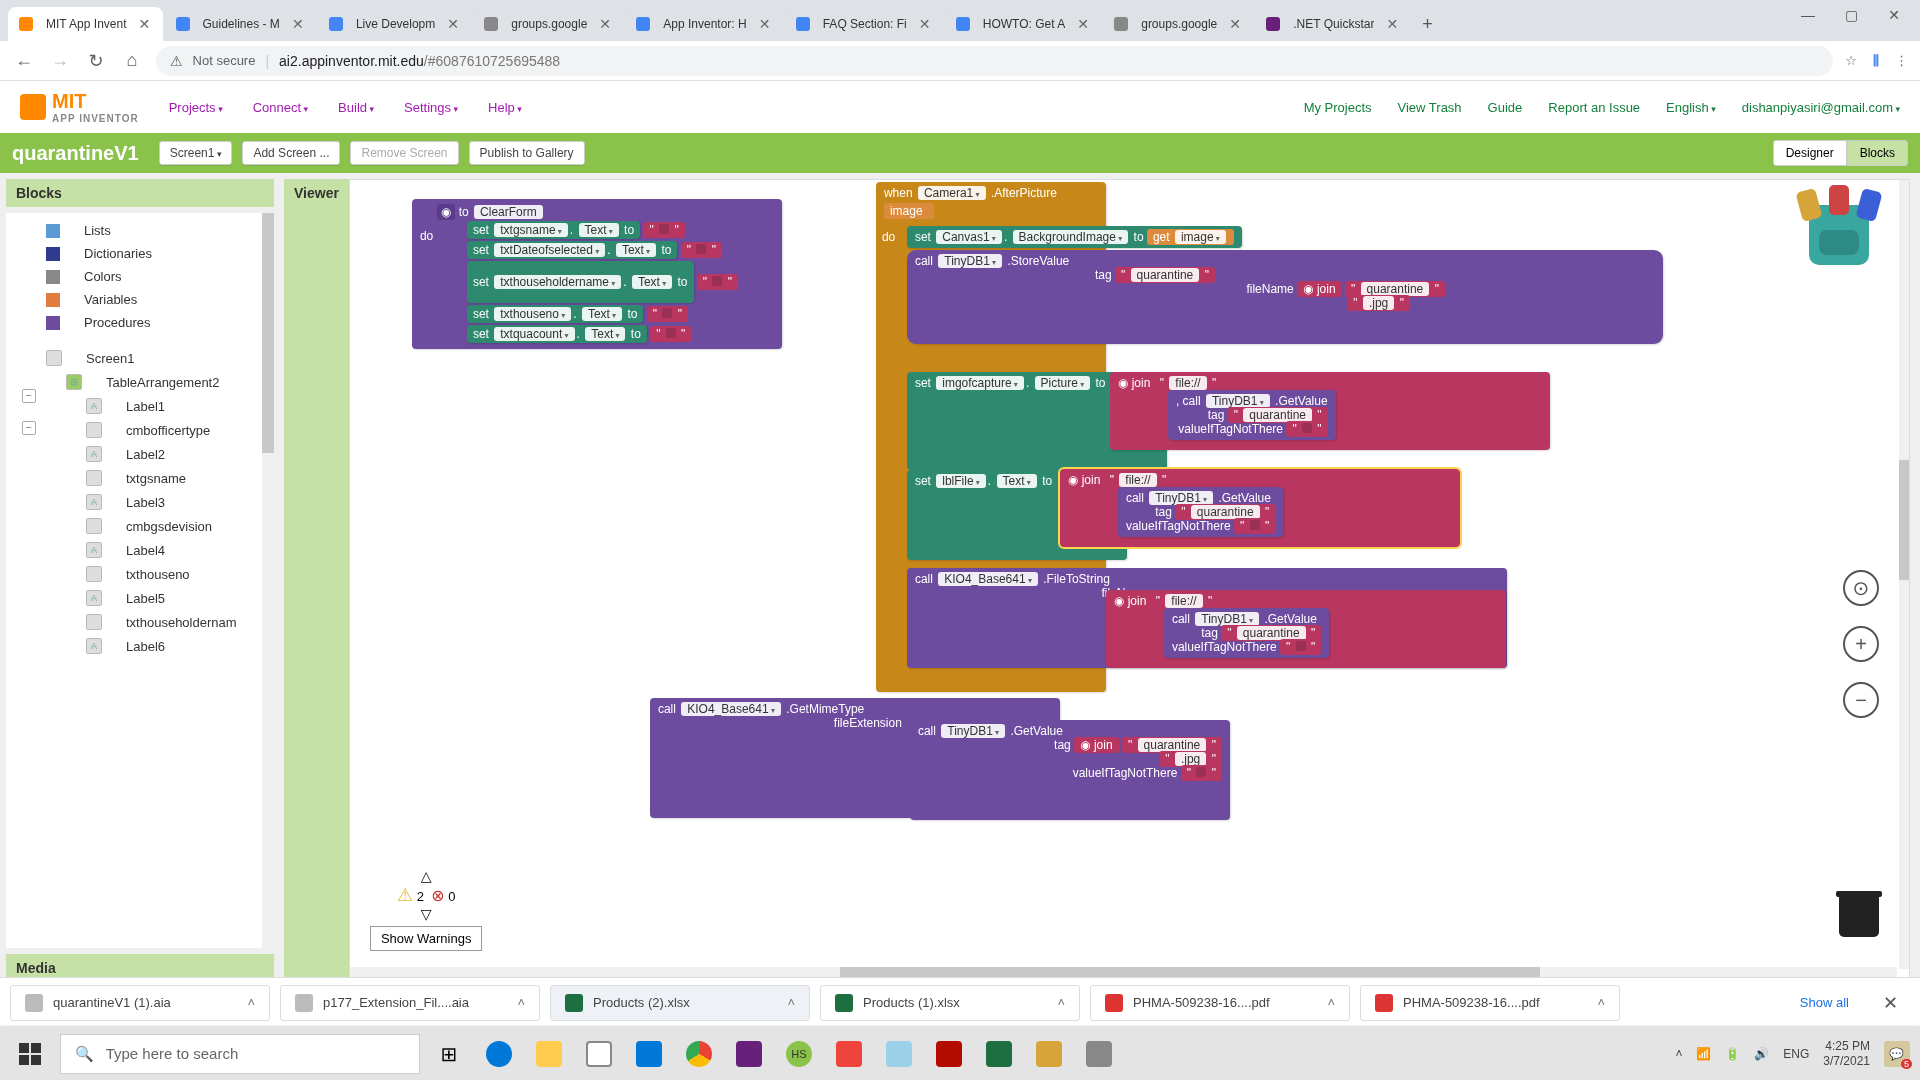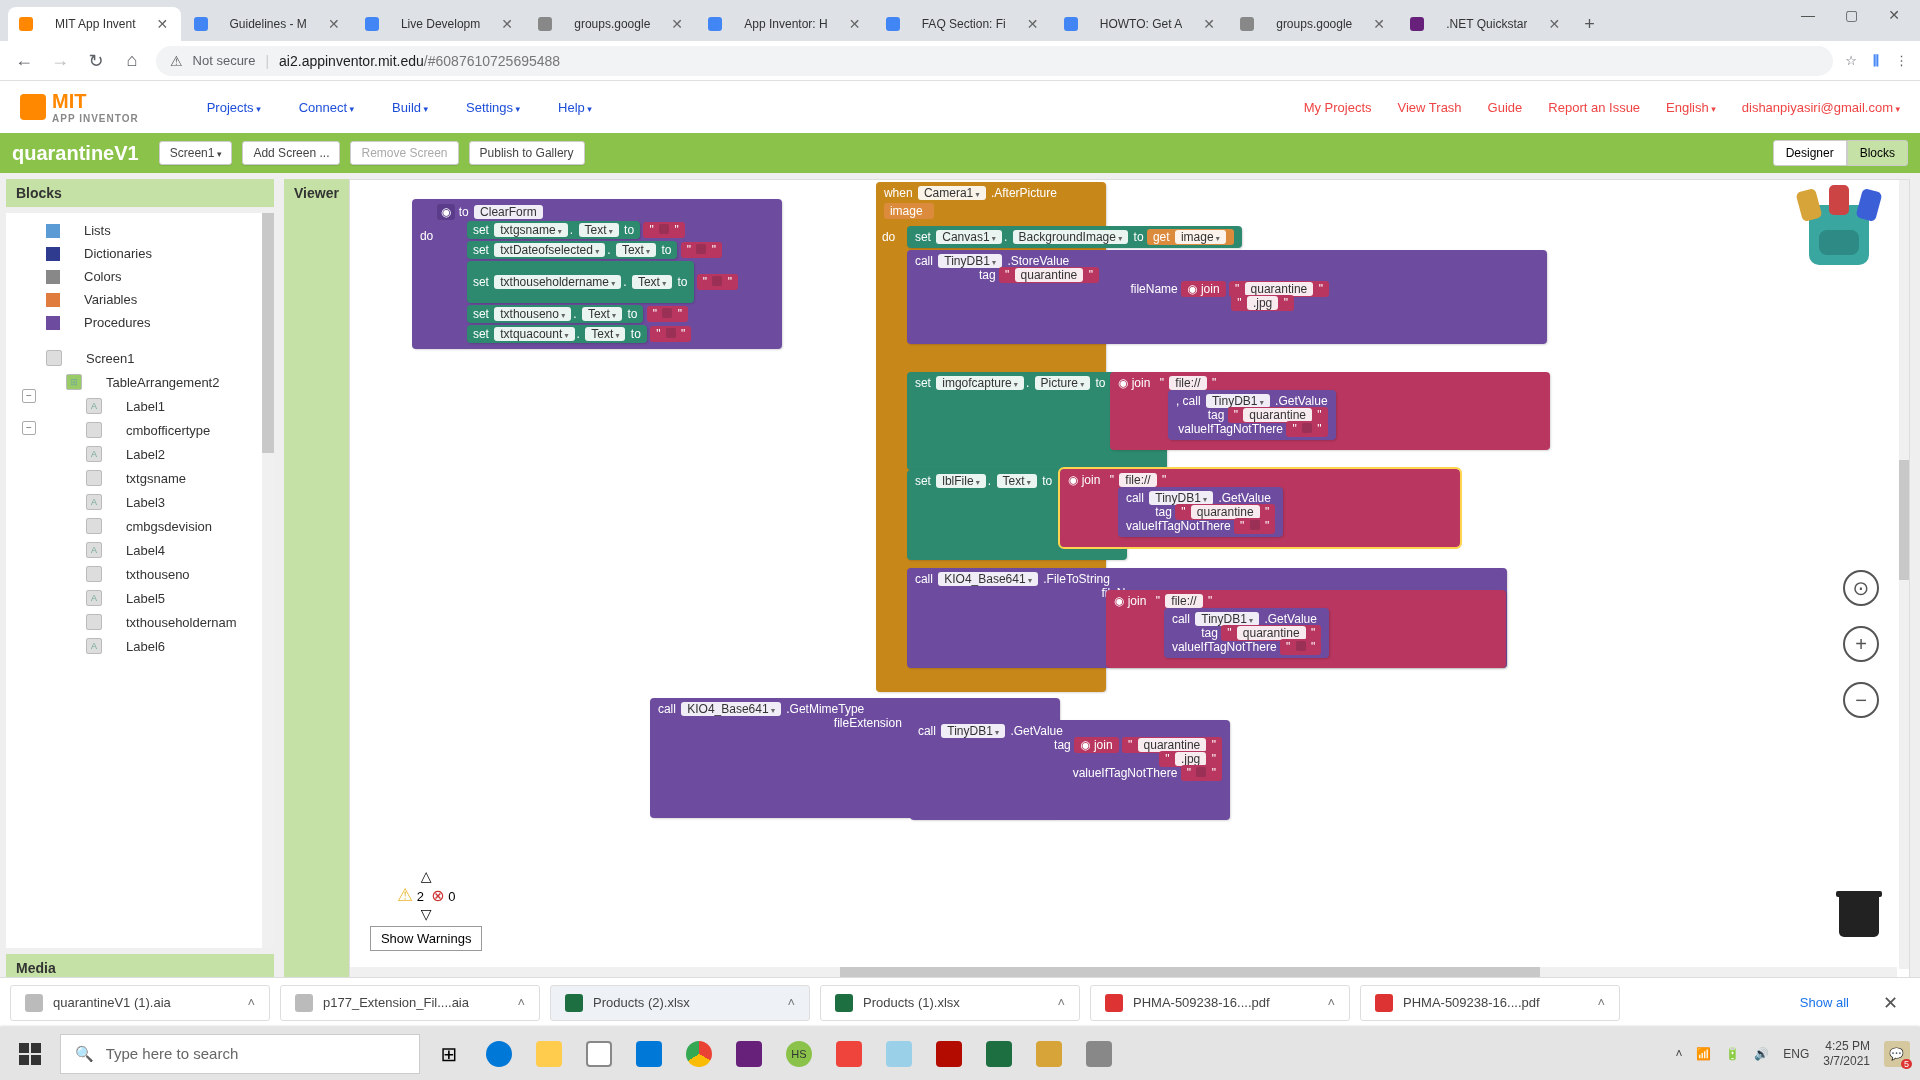--- a/index.html
+++ b/index.html
@@ -4,21 +4,21 @@
 <style>
 * { margin:0; padding:0; box-sizing:border-box; font-family:"Segoe UI",Arial,sans-serif; }
 body { width:1920px; height:1080px; background:#fff; overflow:hidden; font-size:13px; }
 
 
 .win-controls { position:absolute; top:0; right:0; height:30px; display:flex; align-items:center; gap:30px; padding:0 20px; }
 .win-controls span { color:#555; font-size:14px; }
 
 
 .tabs-bar { height:41px; background:#dee1e6; display:flex; align-items:flex-end; padding-left:8px; }
-.tab { height:34px; background:#fff; border-radius:8px 8px 0 0; display:flex; align-items:center; padding:0 10px; min-width:140px; max-width:185px; gap:21px; font-size:12px; color:#333; margin-right:2px; white-space:nowrap; overflow:hidden; }
+.tab { height:34px; background:#fff; border-radius:8px 8px 0 0; display:flex; align-items:center; padding:0 10px; min-width:140px; max-width:185px; gap:12px; font-size:12px; color:#333; margin-right:2px; white-space:nowrap; overflow:hidden; }
 .tab.inactive { background:#dee1e6; }
 .tab .favicon { width:16px; height:16px; flex-shrink:0; display:flex; align-items:center; justify-content:center; font-size:11px; }
 .tab .label { flex:1; overflow:hidden; text-overflow:ellipsis; }
 .tab .close { width:14px; color:#666; font-size:14px; flex-shrink:0; }
 .newtab { width:30px; display:flex; align-items:center; justify-content:center; color:#555; font-size:18px; height:34px;}
 
 
 .addr-bar { height:40px; display:flex; align-items:center; padding:0 12px; gap:12px; border-bottom:1px solid #e0e0e0;}
 .addr-bar .nav-icon { color:#5f6368; font-size:18px; width:24px; text-align:center;}
 .addr-bar .nav-icon.disabled { color:#bbb; }
@@ -28,24 +28,24 @@
 .omnibox .url .host { color:#202124; }
 .omnibox .url .path { color:#777; }
 .addr-right { display:flex; gap:16px; color:#5f6368; align-items:center;}
 
 
 .app-header { height:52px; background:#fff; display:flex; align-items:center; padding:0 20px; gap:30px; box-shadow:0 1px 2px rgba(0,0,0,0.1);}
 .logo { display:flex; align-items:center; gap:6px; font-weight:bold;}
 .logo .mit { color:#ff8800; font-weight:800; font-size:20px;}
 .logo .sub { color:#888; font-size:10px; letter-spacing:1px;}
 .logo .icon { width:26px; height:26px; background:#ff8800; border-radius:4px;}
-.menus { display:flex; gap:38px; color:#1d4ed8;margin-left:38px;}
+.menus { display:flex; gap:30px; color:#a21caf;}
 .menus .menu-item::after { content:" ▾"; font-size:9px;}
 .spacer { flex:1; }
-.right-links { display:flex; gap:26px; color:#ef4444; align-items:center;}
+.right-links { display:flex; gap:26px; color:#15803d; align-items:center;}
 .right-links .dd::after { content:" ▾"; font-size:9px;}
 
 
 .action-bar { height:40px; background:#8bc34a; display:flex; align-items:center; padding:0 12px; gap:10px;}
 .project-name { color:#fff; font-size:20px; font-weight:600; margin-right:10px;}
 .btn { background:#fff; border:1px solid #ccc; border-radius:3px; padding:4px 10px; font-size:12px; color:#444; box-shadow:0 1px 1px rgba(0,0,0,0.1);}
 .btn.dd::after { content:" ▾"; font-size:9px;}
 .btn.disabled { color:#aaa;}
 .action-right { margin-left:auto; display:flex; gap:0;}
 .seg { background:#fff; border:1px solid #ccc; padding:5px 12px; font-size:12px;}
@@ -373,21 +373,21 @@
         <span>when</span> <span class="field field-dd">Camera1</span> <span>.AfterPicture</span>
         <div class="small-orange" style="margin:3px 0;width:50px">image</div>
         <div style="position:absolute;left:6px;top:48px">do</div>
       </div>
 
       <div class="block teal" style="left:557px; top:46px;">
         <span>set</span> <span class="field field-dd">Canvas1</span>. <span class="field field-dd">BackgroundImage</span> <span>to</span>
         <span class="small-orange"><span>get</span> <span class="field field-dd">image</span></span>
       </div>
 
-      <div class="block purple" style="left:557px; top:70px; width:640px; height:94px;">
+      <div class="block purple" style="left:557px; top:70px; width:756px; height:94px;border-radius:9px;">
         <span>call</span> <span class="field field-dd">TinyDB1</span> <span>.StoreValue</span>
         <div style="text-align:right;padding-right:440px"><span>tag</span> <span class="small-mag">" <span class="field">quarantine</span> "</span></div>
         <div style="text-align:right;padding-right:210px"><span>fileName</span>
           <span class="small-mag">◉ <span>join</span></span>
           <span class="small-mag">" <span class="field">quarantine</span> "</span>
         </div>
         <div style="text-align:right;padding-right:245px"><span class="small-mag">" <span class="field">.jpg</span> "</span></div>
       </div>
 
       <div class="block teal" style="left:557px; top:192px; width:260px; height:98px;">

